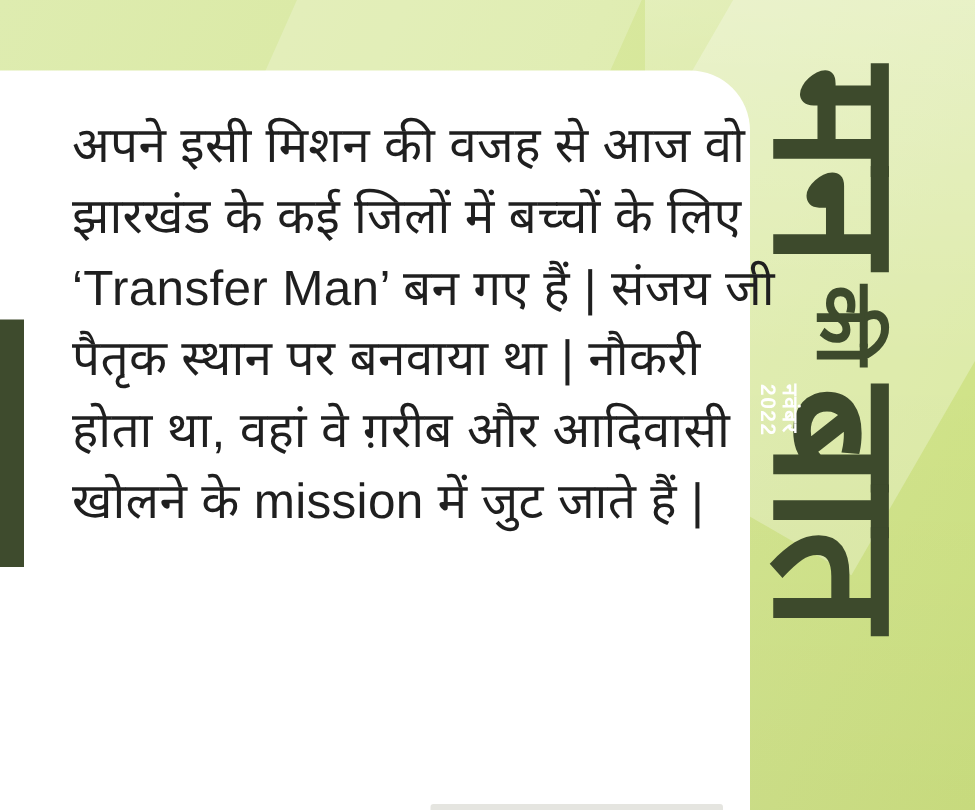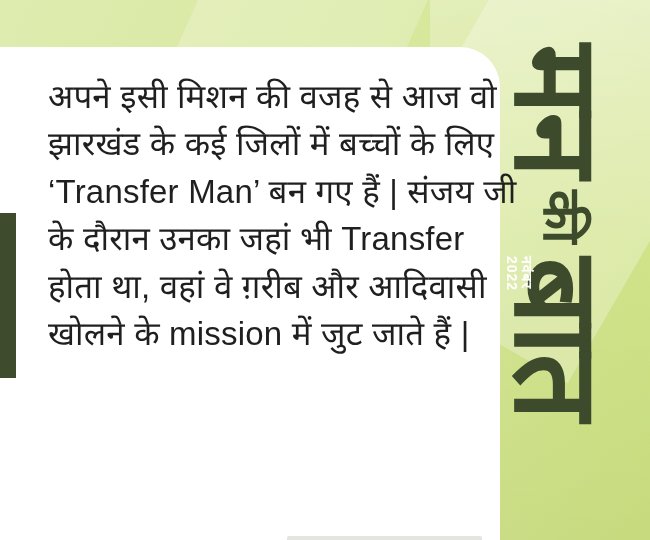--- a/index.html
+++ b/index.html
@@ -100,21 +100,21 @@
 <div class="page">
 
   <div class="bg-band1"></div>
   <div class="bg-band2"></div>
   <div class="bg-sheen"></div>
 
   <div class="card">
     <div class="para-line">अपने इसी मिशन की वजह से आज वो</div>
     <div class="para-line">झारखंड के कई जिलों में बच्चों के लिए</div>
     <div class="para-line">‘Transfer Man’ बन गए हैं | संजय जी</div>
-    <div class="para-line">के दौरान उनका जहां भी Transfer</div>
+    <div class="para-line">पैतृक स्थान पर बनवाया था | नौकरी</div>
     <div class="para-line">होता था, वहां वे ग़रीब और आदिवासी</div>
     <div class="para-line">खोलने के mission में जुट जाते हैं |</div>
   </div>
 
   <div class="left-bar"></div>
 
   <div class="logo-rotated">
     <span class="logo-word-big">मन</span><span class="logo-word-small">की</span><span class="logo-word-big">बात</span>
   </div>
 

